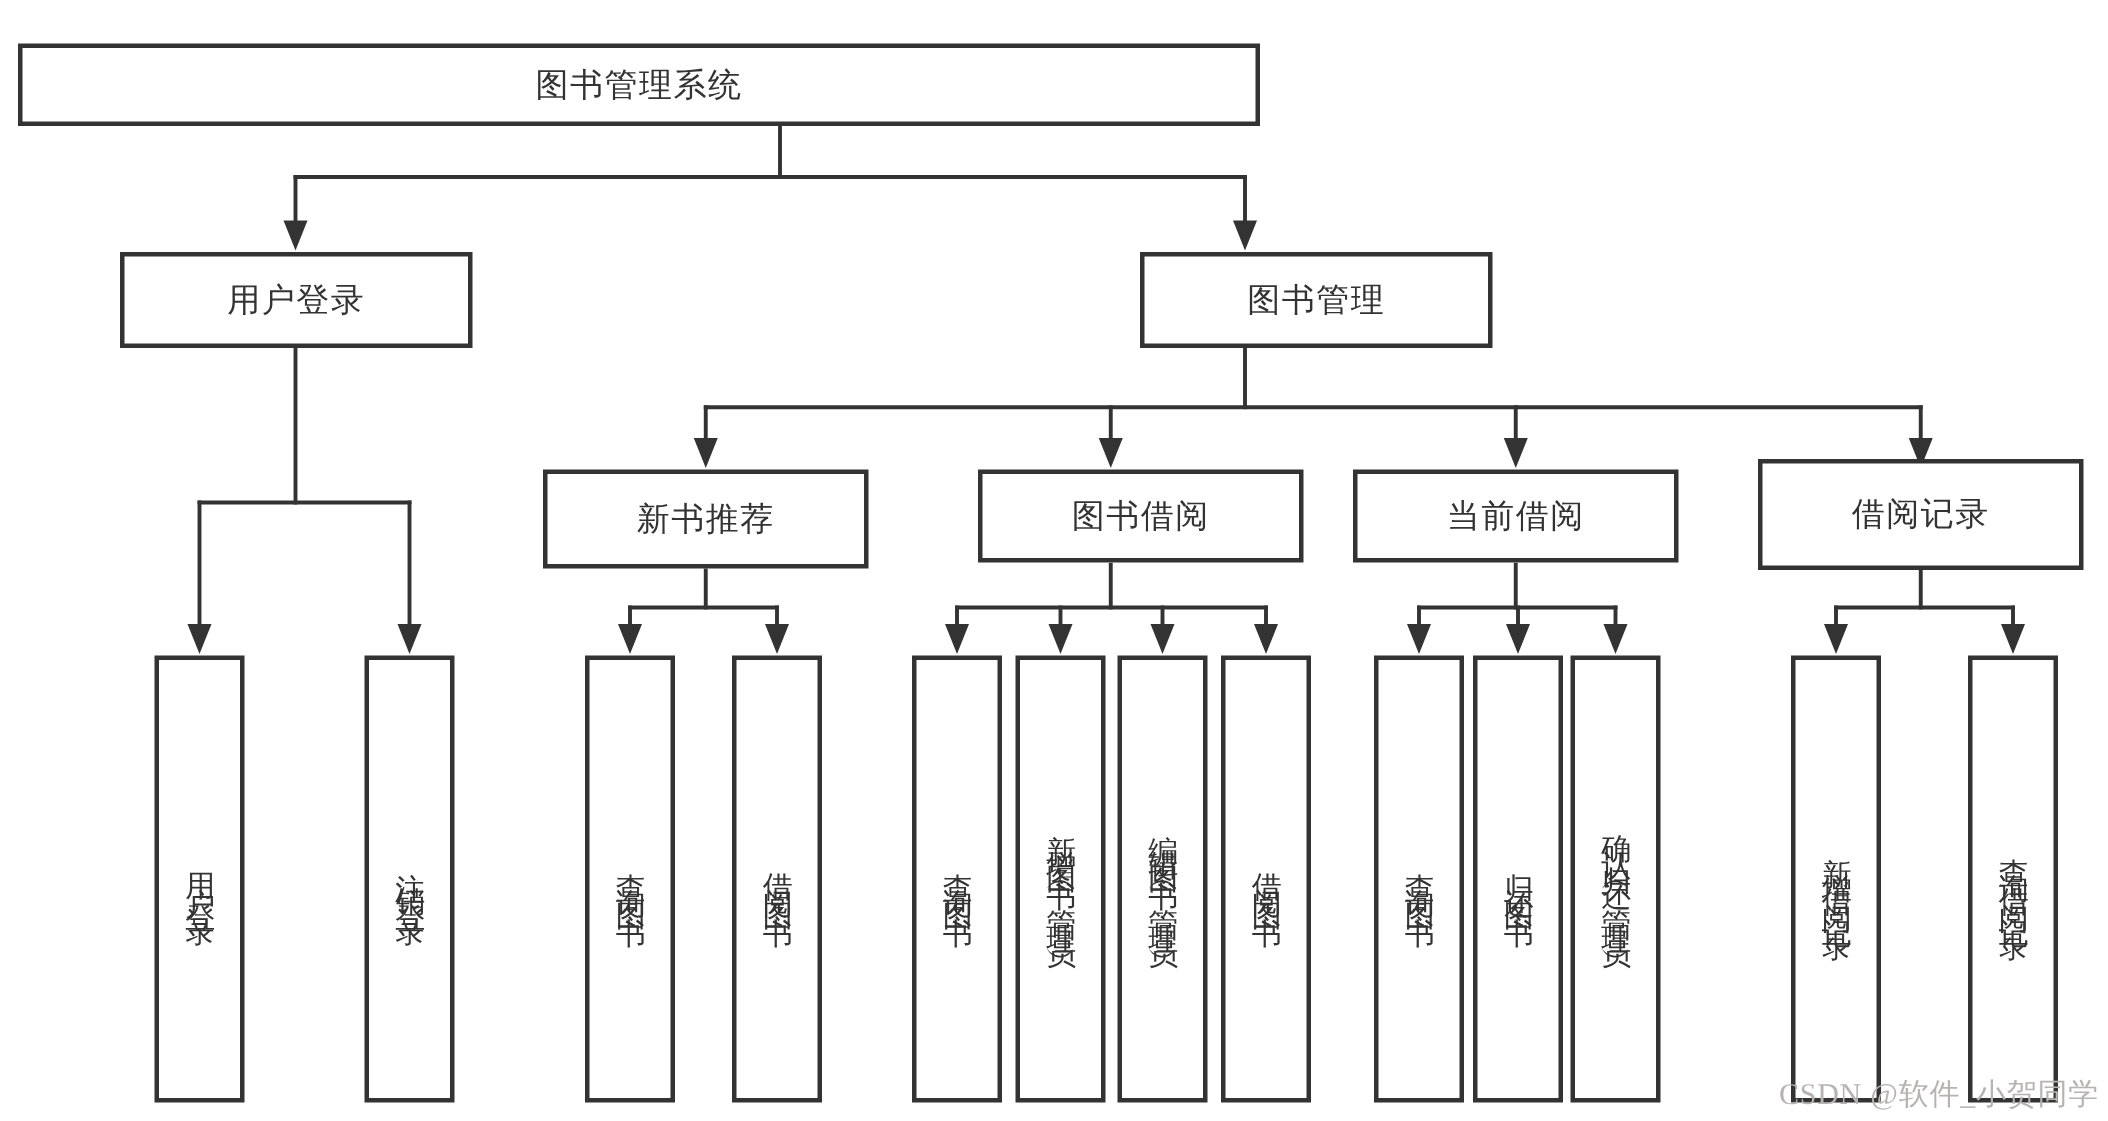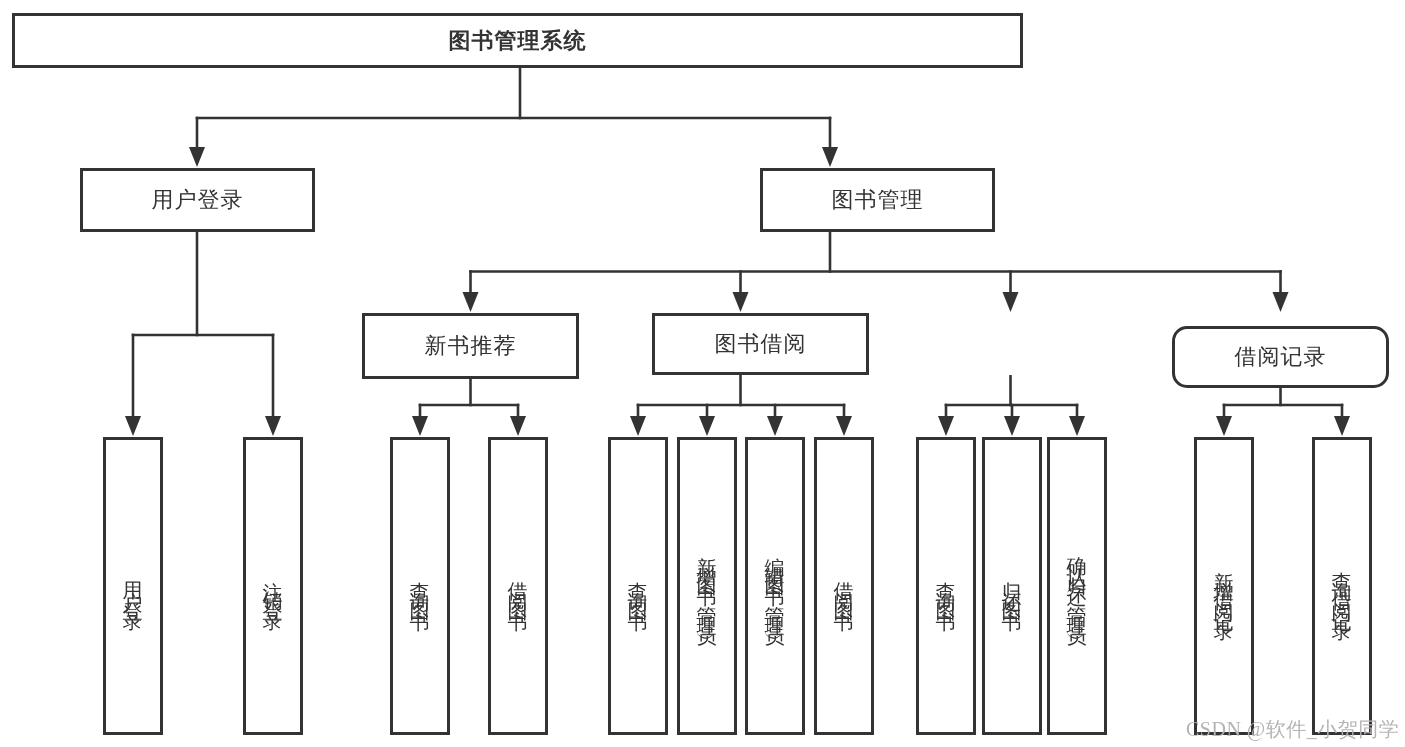--- a/index.html
+++ b/index.html
@@ -112,28 +112,29 @@
       <use href="#arr" x="775" y="436"></use>
       <use href="#arr" x="844" y="436"></use>
       <use href="#arr" x="946" y="436"></use>
       <use href="#arr" x="1012" y="436"></use>
       <use href="#arr" x="1077" y="436"></use>
       <use href="#arr" x="1224" y="436"></use>
       <use href="#arr" x="1342" y="436"></use>
     </g>
   </svg>
 
-  <div class="box h" style="left:12px;top:13px;width:1011px;height:55px;font-weight:bold;">图书管理系统</div>
+  <div class="box h" style="left:12px;top:29px;width:828px;height:55px;">图书管理系统</div>
 
   <div class="box h" style="left:80px;top:168px;width:235px;height:64px;">用户登录</div>
   <div class="box h" style="left:712px;top:168px;width:235px;height:64px;margin-left:48px;">图书管理</div>
 
   <div class="box h" style="left:362px;top:313px;width:217px;height:66px;">新书推荐</div>
   <div class="box h" style="left:652px;top:313px;width:217px;height:62px;">图书借阅</div>
-  <div class="box h" style="left:1172px;top:326px;width:217px;height:62px;border-radius:15px;">借阅记录</div>
+  <div class="box h" style="left:902px;top:313px;width:217px;height:62px;">当前借阅</div>
+  <div class="box h" style="left:1172px;top:306px;width:217px;height:74px;">借阅记录</div>
 
   <div class="box v" style="left:103px;top:437px;width:60px;height:298px;">用户登录</div>
   <div class="box v" style="left:243px;top:437px;width:60px;height:298px;">注销登录</div>
 
   <div class="box v" style="left:390px;top:437px;width:60px;height:298px;">查询图书</div>
   <div class="box v" style="left:488px;top:437px;width:60px;height:298px;">借阅图书</div>
 
   <div class="box v" style="left:608px;top:437px;width:60px;height:298px;">查询图书</div>
   <div class="box v" style="left:677px;top:437px;width:60px;height:298px;">新增图书（管理员）</div>
   <div class="box v" style="left:745px;top:437px;width:60px;height:298px;">编辑图书（管理员）</div>

